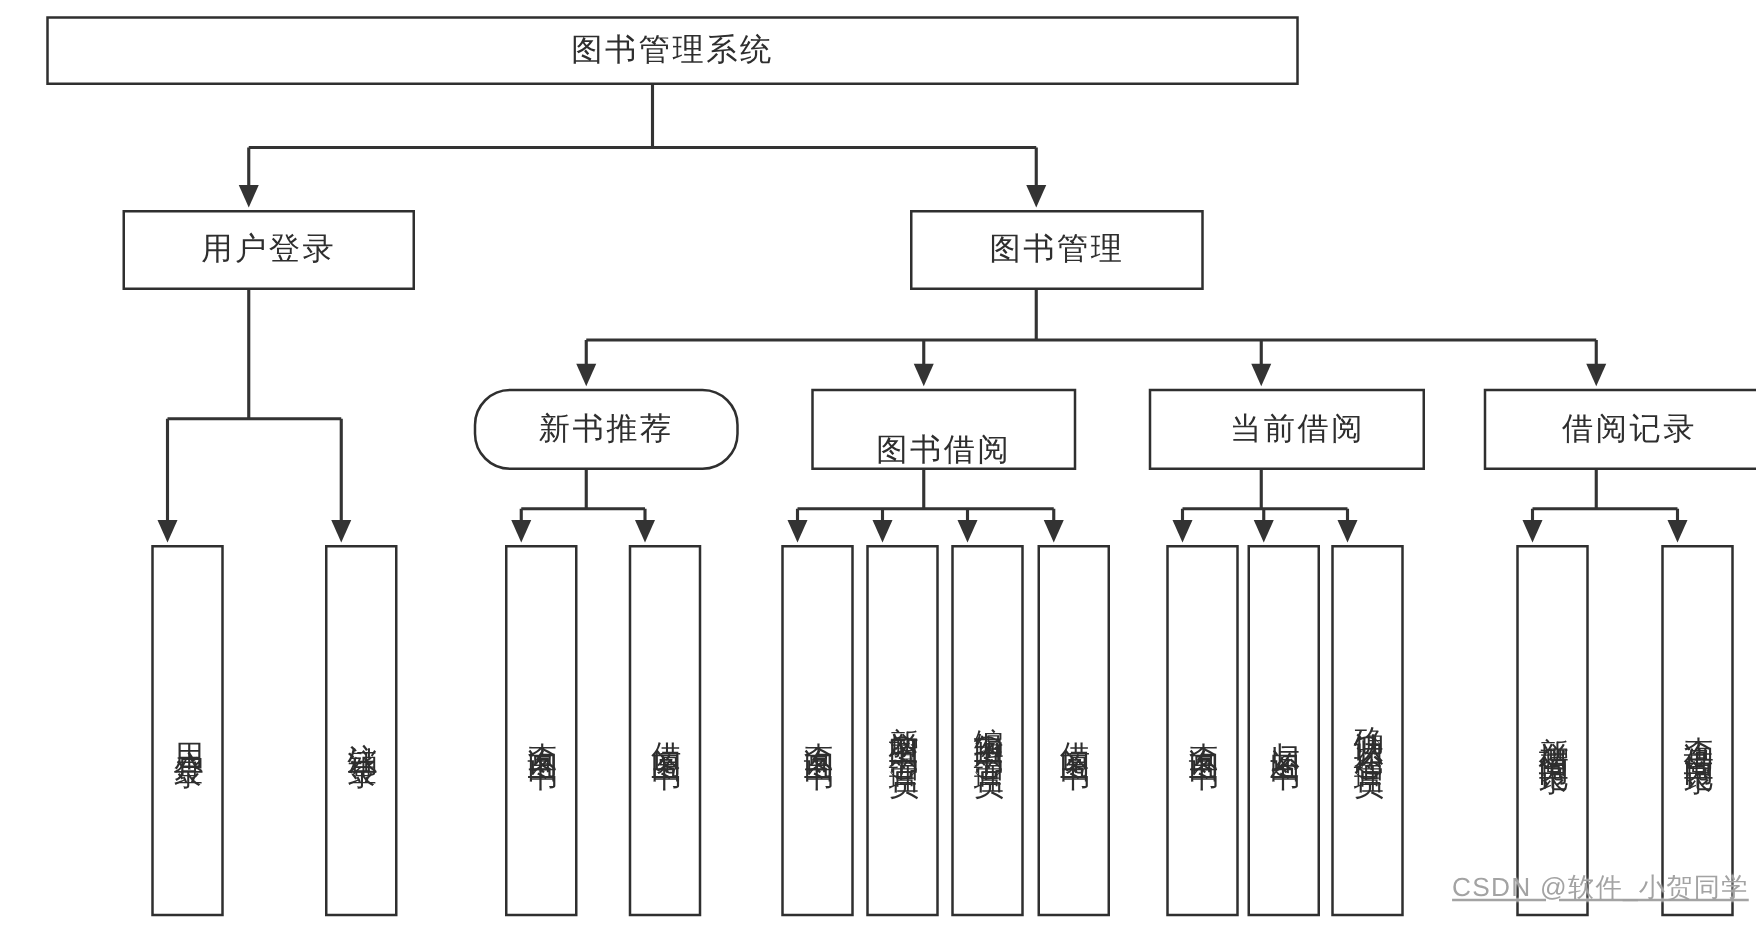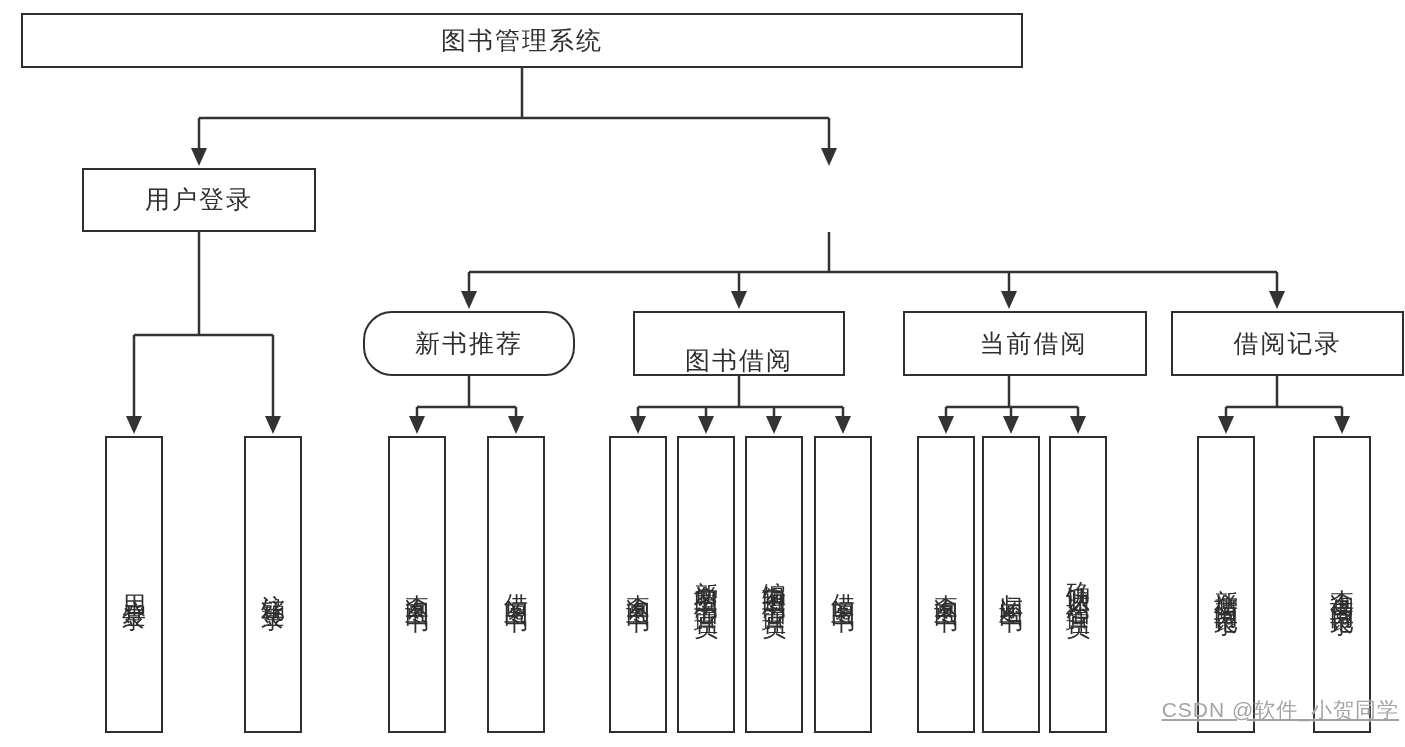--- a/index.html
+++ b/index.html
@@ -22,20 +22,21 @@
     background: #ffffff;
     border: 2.5px solid #2f2f2f;
     display: flex;
     align-items: center;
     justify-content: center;
     color: #2e2e2e;
     font-size: 25px;
     letter-spacing: 2px;
     text-align: center;
     line-height: 1.1;
+    margin-left: 16px;
   }
   .leaf {
     writing-mode: vertical-rl;
     text-orientation: mixed;
     font-size: 24px;
     letter-spacing: 5px;
     line-height: 1;
   }
   .watermark {
     position: absolute;
@@ -94,28 +95,31 @@
     </g>
   </svg>
 
   <div class="node" style="left:21px; top:13px; width:1002px; height:55px;">
     <span>图书管理系统</span>
   </div>
 
   <div class="node" style="left:82px; top:168px; width:234px; height:64px;">
     <span>用户登录</span>
   </div>
+  <div class="node" style="left:712px; top:168px; width:235px; height:64px;">
+    <span>图书管理</span>
+  </div>
 
   <div class="node" style="left:363px; top:311px; width:212px; height:65px;border-radius:29px;">
     <span>新书推荐</span>
   </div>
   <div class="node" style="left:633px; top:311px; width:212px; height:65px;align-items:flex-end;">
     <span>图书借阅</span>
   </div>
-  <div class="node" style="left:903px; top:311px; width:244px; height:65px;padding-left:17px;">
+  <div class="node" style="left:903px; top:311px; width:221px; height:65px;padding-left:17px;">
     <span>当前借阅</span>
   </div>
   <div class="node" style="left:1171px; top:311px; width:233px; height:65px;">
     <span>借阅记录</span>
   </div>
 
   <div class="node leaf" style="left:105px; top:436px; width:58px; height:297px;">
     <span>用户登录</span>
   </div>
   <div class="node leaf" style="left:244px; top:436px; width:58px; height:297px;">

